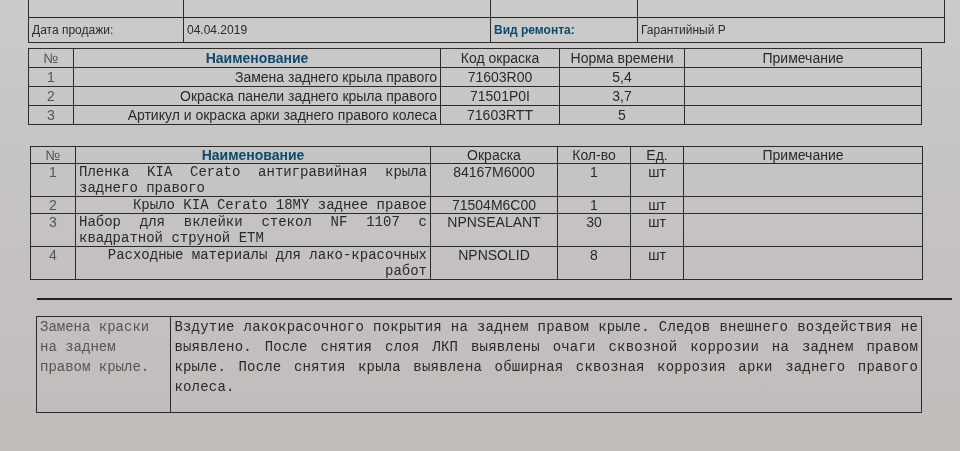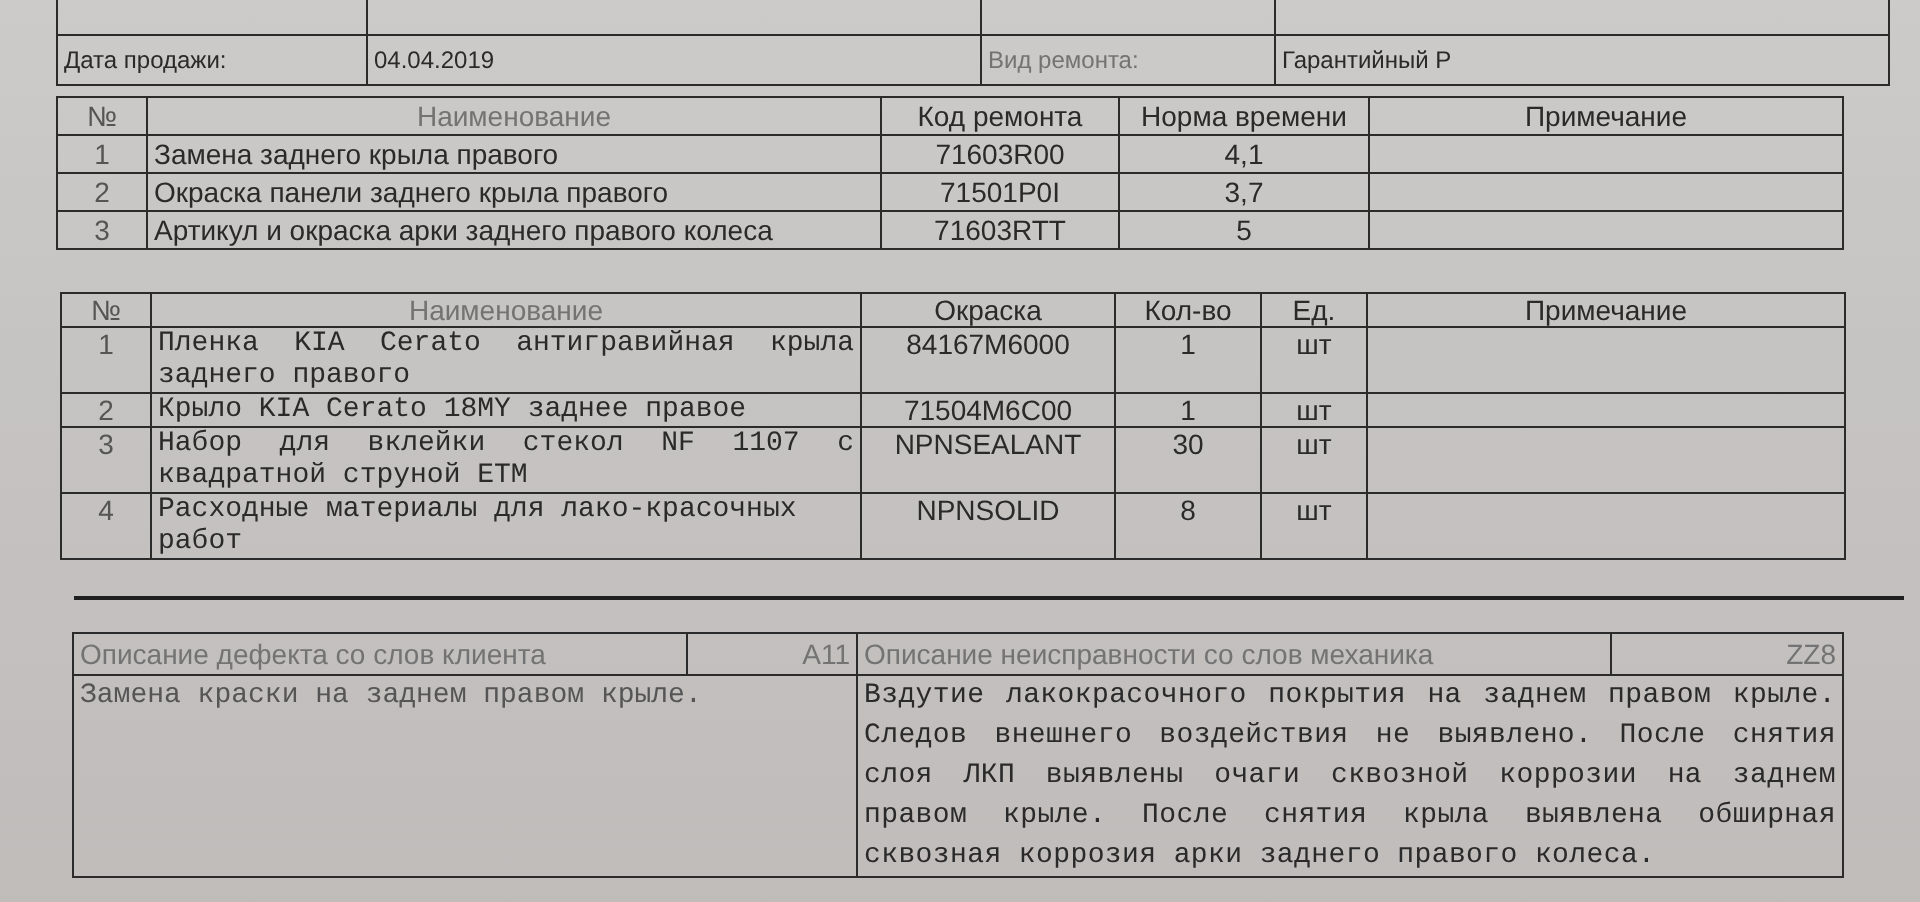--- a/index.html
+++ b/index.html
@@ -6,24 +6,24 @@
   body {
     width:960px; height:451px; overflow:hidden;
     background: linear-gradient(180deg, #cdcbc9 0%, #c6c4c2 40%, #bfbcba 100%);
     font-family: "Liberation Sans", sans-serif;
     color:#2a2a2a;
     position:relative;
   }
   table { border-collapse:collapse; position:absolute; }
   td, th { border:1.3px solid #2b2b2b; padding:0 3px; font-size:14px; line-height:16px; white-space:nowrap; }
   th { font-weight:normal; }
-  .bold { font-weight:normal; color:#737373; }
+  .bold { font-weight:bold; color:#0c4a6e; }
   .c { text-align:center; }
   .r { text-align:right; }
-  .l { text-align:left; }
+  .l { text-align:right; }
   .muted { color:#555; }
   .wrap { white-space:normal;font-family:Liberation Mono, monospace; }
 
   
   #hdr { left:28px; top:-8px; }
   #hdr td { height:24px; font-size:12px; }
 
   #ops { left:28px; top:48px; width:894px; }
   #ops td, #ops th { height:18px; }
 
@@ -54,29 +54,29 @@
     <td>Гарантийный Р</td>
   </tr>
 </tbody>
   </table>
 
 <table id="ops">
   <tbody>
       <tr>
     <th class="c muted" style="width:38px">№</th>
     <th class="c bold" style="width:360px">Наименование</th>
-    <th class="c" style="width:112px">Код ремонта</th>
+    <th class="c" style="width:112px">Код окраска</th>
     <th class="c" style="width:118px">Норма времени</th>
     <th class="c">Примечание</th>
   </tr>
   <tr>
     <td class="c muted">1</td>
     <td class="l">Замена заднего крыла правого</td>
     <td class="c">71603R00</td>
-    <td class="c">4,1</td>
+    <td class="c">5,4</td>
     <td></td>
   </tr>
   <tr>
     <td class="c muted">2</td>
     <td class="l">Окраска панели заднего крыла правого</td>
     <td class="c">71501P0I</td>
     <td class="c">3,7</td>
     <td></td>
   </tr>
   <tr>
@@ -131,24 +131,18 @@
     <td class="c">шт</td>
     <td></td>
   </tr>
 </tbody>
   </table>
 
 <div class="sep"></div>
 
 <table id="desc">
   <tbody>
-      <tr>
-    <td class="bold" style="width:300px; height:18px">Описание дефекта со слов клиента</td>
-    <td class="r bold" style="width:78px; border-right:1.3px solid #2b2b2b">A11</td>
-    <td class="bold" style="width:370px">Описание неисправности со слов механика</td>
-    <td class="r bold">ZZ8</td>
-  </tr>
   <tr>
     <td colspan="2" class="wrap muted" style="height:95px">Замена краски на заднем правом крыле.</td>
     <td colspan="2" class="mech">Вздутие лакокрасочного покрытия на заднем правом крыле. Следов внешнего воздействия не выявлено. После снятия слоя ЛКП выявлены очаги сквозной коррозии на заднем правом крыле. После снятия крыла выявлена обширная сквозная коррозия арки заднего правого колеса.</td>
   </tr>
 </tbody>
   </table>
 
 </body></html>

